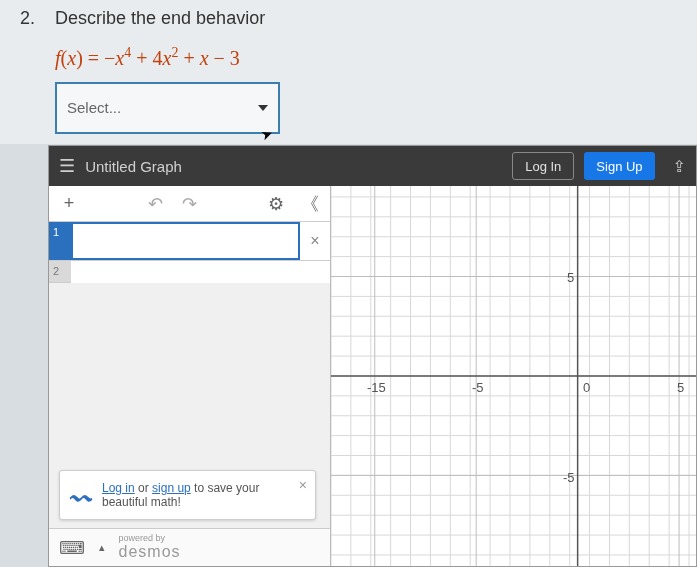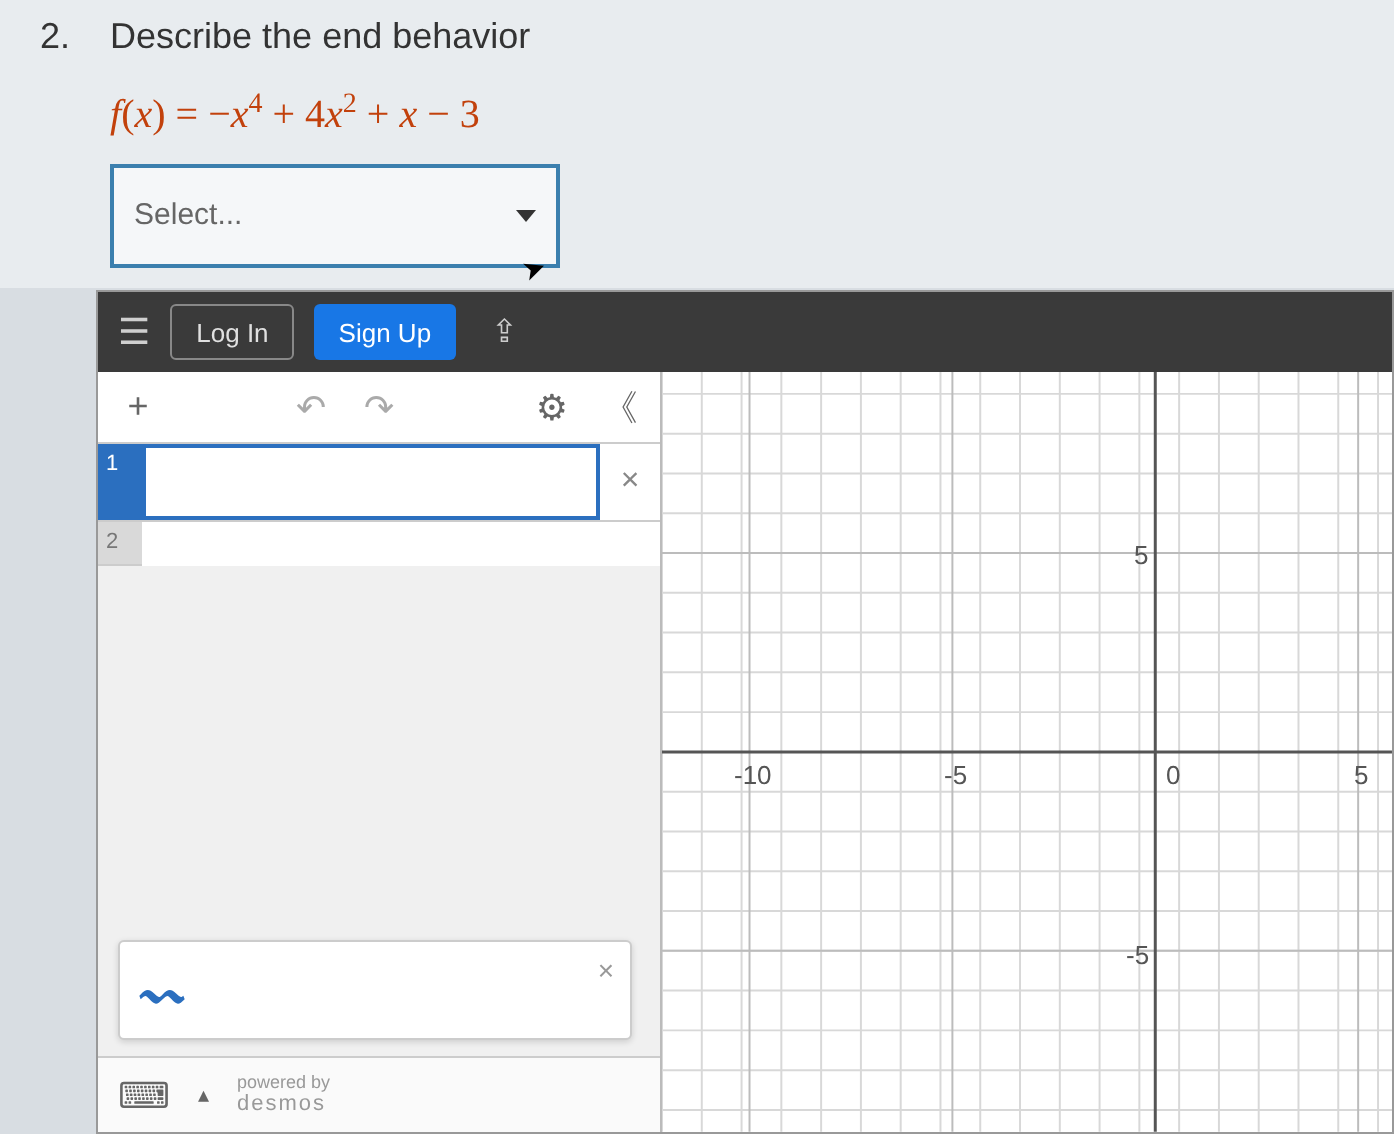--- a/index.html
+++ b/index.html
@@ -232,21 +232,21 @@
     color: #666;
     cursor: pointer;
   }
   .caret-up { color: #666; font-size: 11px; }
   .powered {
     font-size: 9px;
     color: #999;
     line-height: 1;
   }
   .desmos-logo {
-    font-size: 11px;
+    font-size: 16px;
     color: #999;
     letter-spacing: 1px;
     font-weight: 400;
   }
 
   .graph-area {
     flex: 1;
     position: relative;
     background: #fff;
   }
@@ -276,20 +276,21 @@
         <span class="chevron"></span>
         <span class="cursor-arrow">➤</span>
       </div>
     </div>
   </div>
 </div>
 
 <div class="desmos-frame">
   <div class="desmos-header">
     <span class="hamburger">☰</span>
+    <span class="header-title">Untitled Graph</span>
     <span class="btn btn-login">Log In</span>
     <span class="btn btn-signup">Sign Up</span>
     <span class="share-icon">⇪</span>
   </div>
 
   <div class="desmos-body">
     <div class="expr-panel">
       <div class="expr-toolbar">
         <span class="tb-btn">+</span>
         <span class="tb-spacer"></span>
@@ -305,20 +306,23 @@
         <input class="expr-input" value="" style="">
         <div class="expr-del">×</div>
       </div>
       <div class="expr-row second">
         <div class="expr-index">2</div>
         <input class="expr-input" value="" style="">
       </div>
 
       <div class="login-prompt">
         <span class="wave-icon">〰</span>
+        <span>
+          <a>Log in</a><span> or </span><a>sign up</a><span> to save your beautiful math!</span>
+        </span>
         <span class="login-close">×</span>
       </div>
 
       <div class="footer-bar">
         <span class="keyboard-icon">⌨</span>
         <span class="caret-up">▴</span>
         <div>
           <div class="powered">powered by</div>
           <div class="desmos-logo">desmos</div>
         </div>
@@ -372,21 +376,21 @@
           <line x1="146" y1="0" x2="146" y2="382"></line>
           <line x1="350" y1="0" x2="350" y2="382"></line>
           <line x1="0" y1="91" x2="367" y2="91"></line>
           <line x1="0" y1="291" x2="367" y2="291"></line>
         </g>
         <g stroke="#555" stroke-width="1.5">
           <line x1="248" y1="0" x2="248" y2="382"></line>
           <line x1="0" y1="191" x2="367" y2="191"></line>
         </g>
       </svg>
-      <span class="tick-label" style="left:36px; top:194px">-10</span>
+      <span class="tick-label" style="left:36px; top:194px">-15</span>
       <span class="tick-label" style="left:141px; top:194px">-5</span>
       <span class="tick-label" style="left:252px; top:194px">0</span>
       <span class="tick-label" style="left:346px; top:194px">5</span>
       <span class="tick-label" style="left:232px; top:284px">-5</span>
       <span class="tick-label" style="left:236px; top:84px">5</span>
     </div>
   </div>
 </div>
 
 </body></html>

